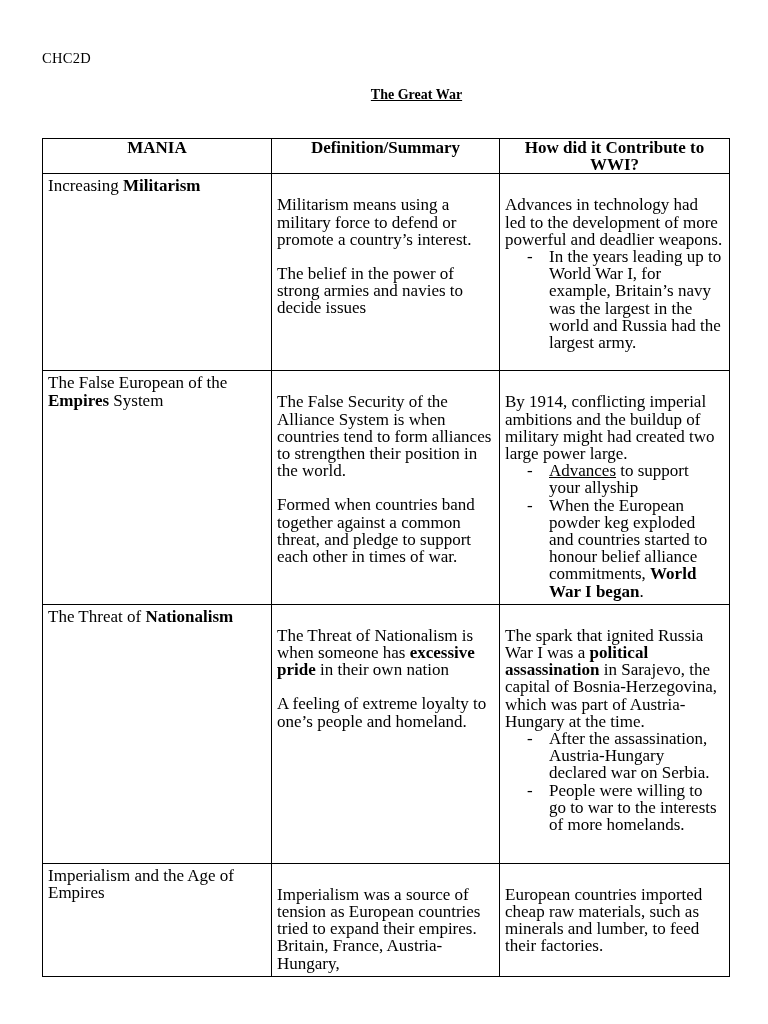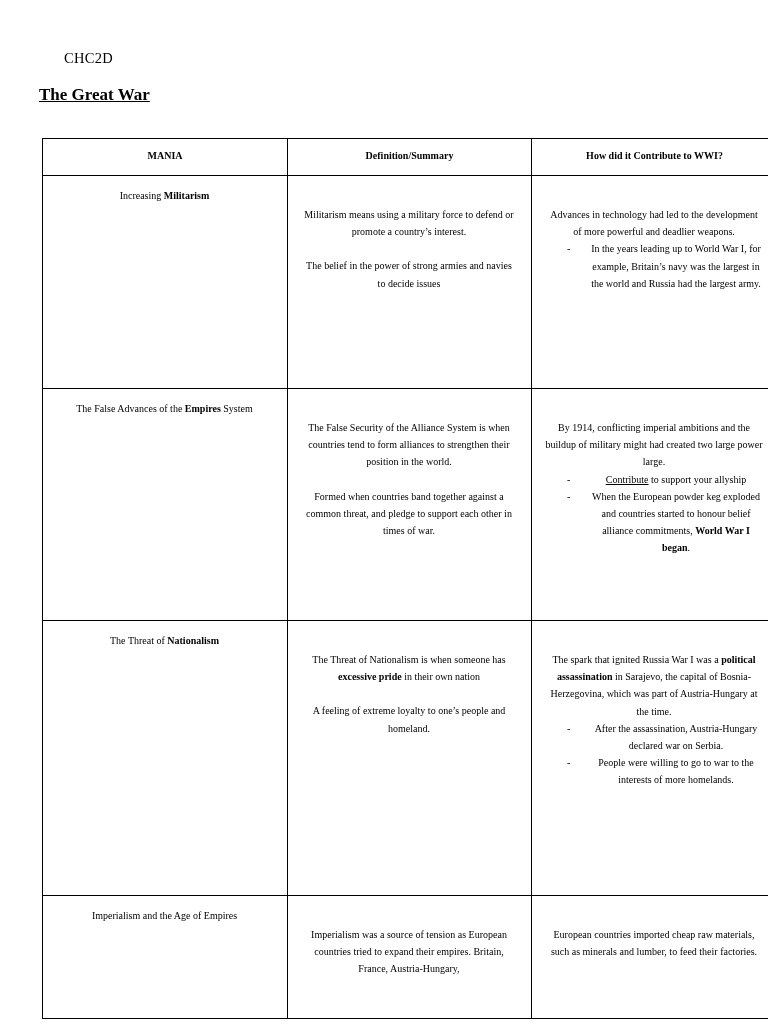--- a/index.html
+++ b/index.html
@@ -16,33 +16,33 @@
   }
   .page {
     position: relative;
     width: 768px;
     height: 1024px;
     box-sizing: border-box;
     padding: 0;
   }
   .course-code {
     position: absolute;
-    left: 64px;
+    left: 42px;
     top: 50px;
     font-size: 14.5px;
     letter-spacing: 0.3px;
   }
   .doc-title {
     position: absolute;
     left: 13px;
     right: 0;
     top: 86px;
-    text-align: left;
+    text-align: center;
     font-weight: bold;
-    font-size: 17px;
+    font-size: 14px;
     line-height: 17px;
   }
   .doc-title .line {
     display: block;
   }
   .doc-title .line span {
     text-decoration: underline;
   }
   .title-shift {
     position: relative;
@@ -53,40 +53,39 @@
     position: absolute;
     left: 42px;
     top: 138px;
     width: 684px;
     border-collapse: collapse;
     table-layout: fixed;
   }
   table.mania-table td, table.mania-table th {
     border: 1px solid #000000;
     vertical-align: top;
-    padding: 8px;
-    font-size: 10px;
+    padding: 0;
+    font-size: 17px;
     line-height: 17.2px;
   }
   thead th {
     text-align: center;
     font-weight: bold;
     font-size: 14px;
     line-height: 20px;
     padding: 1px 2px 2px 2px;
     height: 20px;
   }
   .col-1 { width: 228px; }
   .col-2 { width: 227px; }
   .col-3 { width: 229px; margin-top: 47px; }
 
   td .cell {
     padding: 3px 6px 4px 5px;
     box-sizing: border-box;
-    text-align: center;
   }
   td.col-2 .cell, td.col-3 .cell {
     padding-top: 22px;
   }
   td.col-1 .cell {
     padding-top: 3px;
   }
   .para {
     margin: 0 0 17px 0;
   }
@@ -157,34 +156,34 @@
             <ul class="dashlist">
               <li><span class="dash">-</span><span>In the years leading up to World War I, for example, Britain’s navy was the largest in the world and Russia had the largest army.</span></li>
             </ul>
           </div>
         </td>
       </tr>
 
       <tr class="row-alliance">
         <td class="col-1">
           <div class="cell">
-            <p class="para"><span>The False Advances of the </span><b>Empires</b><span> System</span></p>
+            <p class="para"><span>The False European of the </span><b>Empires</b><span> System</span></p>
           </div>
         </td>
         <td class="col-2">
           <div class="cell">
             <p class="para">The False Security of the Alliance System is when countries tend to form alliances to strengthen their position in the world.</p>
             <p class="para">Formed when countries band together against a common threat, and pledge to support each other in times of war.</p>
           </div>
         </td>
         <td class="col-3">
           <div class="cell">
             <p class="para" style="margin-bottom:0">By 1914, conflicting imperial ambitions and the buildup of military might had created two large power large.</p>
             <ul class="dashlist">
-              <li><span class="dash">-</span><u>Contribute</u><span> to support your allyship</span></li>
+              <li><span class="dash">-</span><u>Advances</u><span> to support your allyship</span></li>
               <li><span class="dash">-</span><span>When the European powder keg exploded and countries started to honour belief alliance commitments, </span><b>World War I began</b><span>.</span></li>
             </ul>
           </div>
         </td>
       </tr>
 
       <tr class="row-nationalism">
         <td class="col-1">
           <div class="cell">
             <p class="para"><span>The Threat of </span><b>Nationalism</b></p>

